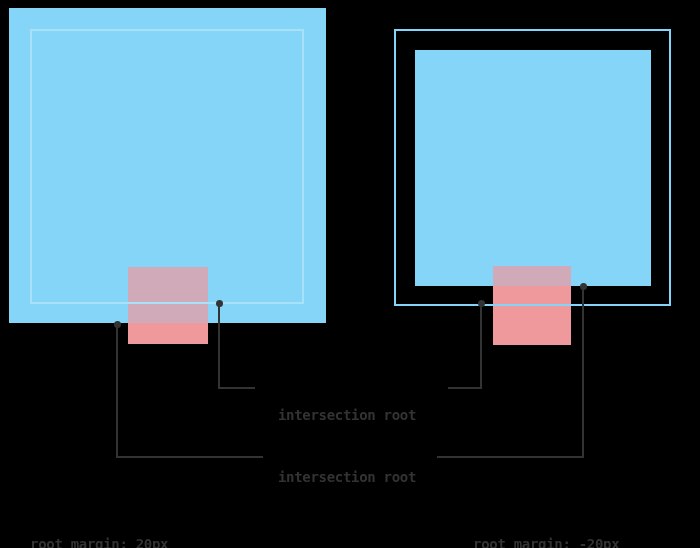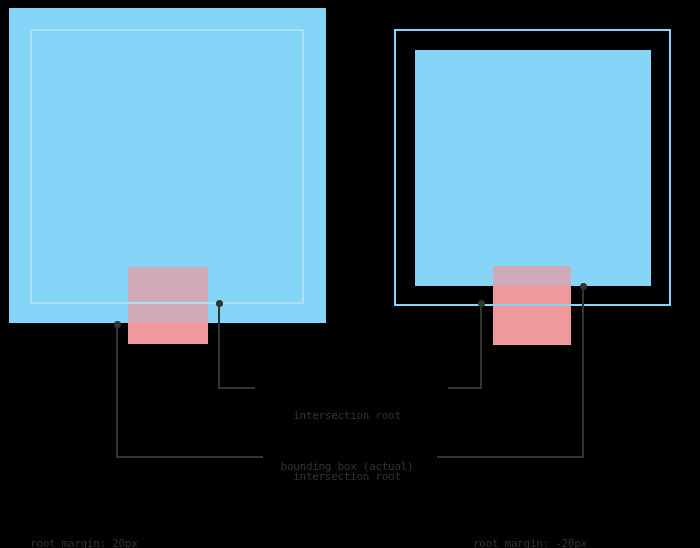--- a/index.html
+++ b/index.html
@@ -34,21 +34,21 @@
   .h-margin-left  { left:116px; top:456px; width:147px; height:2px; }
   .h-margin-right { left:437px; top:456px; width:147px; height:2px; }
   .dot { width:7px; height:7px; border-radius:50%; background:var(--annotation,#333333); }
   .dot-a1 { left:114px; top:321px; }
   .dot-a2 { left:216px; top:300px; }
   .dot-a3 { left:478px; top:300px; }
   .dot-a4 { left:580px; top:283px; }
 
   
   .annot {
-    color:var(--annotation,#333333); font-weight:normal; font-size:11px;
+    color:var(--annotation,#333333); font-weight:bold; font-size:14px;
     letter-spacing:-0.3px; white-space:pre;
   }
   .label-actual { left:197px; top:373px; width:300px; text-align:center; line-height:17px; }
   .label-margin { left:197px; top:437px; width:300px; text-align:center; line-height:16px; }
   .caption-left  { left:30px;  top:504px; line-height:16px; }
   .caption-right { left:473px; top:504px; line-height:16px; }
 </style>
 </head>
 <body>
 
@@ -73,21 +73,20 @@
   <div class="abs hline h-margin-left"></div>
   <div class="abs hline h-margin-right"></div>
 
   <div class="abs dot dot-a1"></div>
   <div class="abs dot dot-a2"></div>
   <div class="abs dot dot-a3"></div>
   <div class="abs dot dot-a4"></div>
 
   <div class="abs annot label-actual">
     <div>intersection root</div>
-    <div>bounding box (actual)</div>
   </div>
   <div class="abs annot label-margin">
     <div>intersection root</div>
     
   </div>
 
   <div class="abs annot caption-left">
     <div>root margin: 20px</div>
     
   </div>

